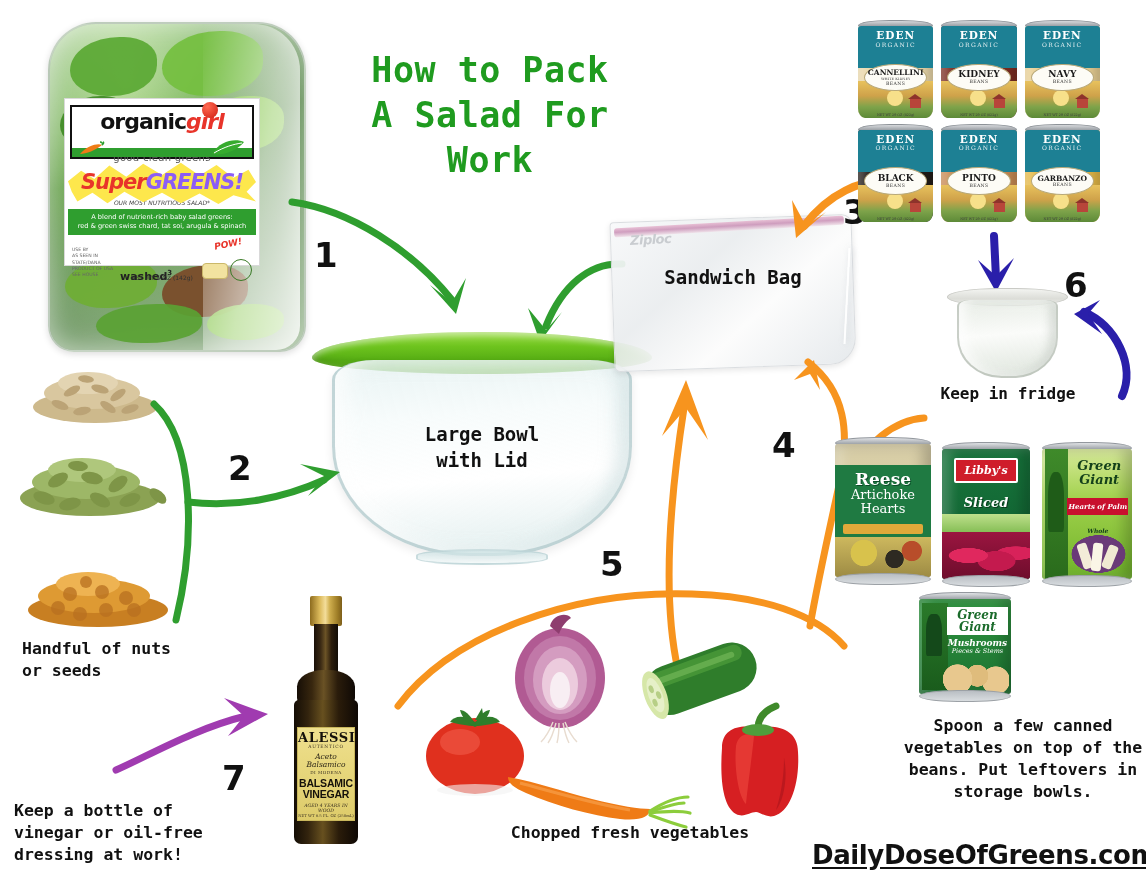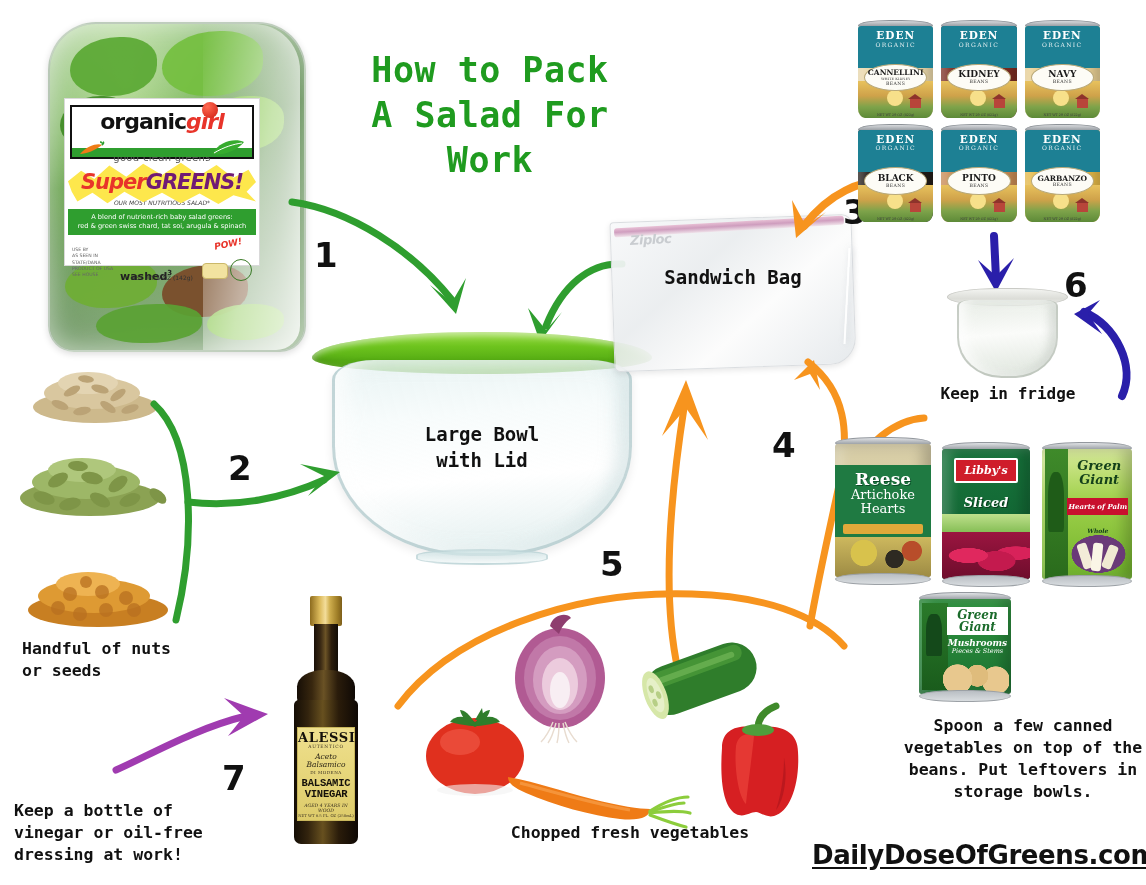--- a/index.html
+++ b/index.html
@@ -93,21 +93,21 @@
     background:#fff;
     clip-path: polygon(0% 46%,7% 22%,14% 41%,22% 10%,31% 36%,40% 6%,50% 32%,60% 4%,70% 33%,79% 9%,88% 38%,96% 20%,100% 48%,95% 70%,100% 92%,88% 78%,80% 98%,70% 74%,60% 96%,50% 72%,40% 94%,30% 70%,21% 96%,13% 72%,5% 92%,2% 70%);
     background: #fde74c;
     border: 0;
   }
   .og-supertxt {
     position:relative; font-family:"DejaVu Sans",sans-serif; font-weight:bold;
     font-size:21px; font-style:italic; letter-spacing:-1px; line-height:42px;
   }
   .og-s1 { color:#e8342a; }
-  .og-s2 { color:#701a75;margin-top:15px; }
+  .og-s2 { color:#8b5cf6;margin-top:15px; }
   .og-sub { font-size:6px; color:#444; font-family:"DejaVu Sans",sans-serif; margin-top:-6px; font-style:italic;}
   .og-blend {
     background:#2f9e2f; color:#fff; font-family:"DejaVu Sans",sans-serif;
     font-size:6.6px; line-height:1.35; padding:4px 3px; margin-top:3px;
   }
   .og-bottom { position:relative; height:48px; font-family:"DejaVu Sans",sans-serif; }
   .og-washed { font-size:11px; color:#222; position:absolute; left:52px; top:8px; font-weight:600;margin-top:26px;}
   .og-netwt { font-size:6px; color:#333; position:absolute; left:0; right:0; bottom:2px;}
   .og-pow { position:absolute; right:14px; top:4px; font-size:9px; font-weight:bold; color:#e8342a; font-style:italic; transform:rotate(-12deg);}
   .og-seal { position:absolute; right:4px; bottom:2px; width:22px; height:22px; border:1.5px solid #3a7a26; border-radius:50%; }
@@ -265,21 +265,21 @@
   }
   .vb-label {
     position:absolute; left:14px; top:131px; width:58px; height:94px;
     background: linear-gradient(180deg,#efe08f,#e8d87e 40%,#ddcb6a);
     border:1px solid #c9b75c; text-align:center; padding-top:3px;
   }
   .vb-alessi { font-family:"DejaVu Serif",serif; font-weight:bold; font-size:13px; letter-spacing:.6px; color:#14100a; line-height:1;}
   .vb-sm1 { font-family:"DejaVu Serif",serif; font-size:4.4px; color:#3a3020; letter-spacing:.8px; }
   .vb-it { font-family:"DejaVu Serif",serif; font-style:italic; font-size:7.5px; color:#2b2517; line-height:1.1; margin-top:4px;}
   .vb-mod { font-family:"DejaVu Serif",serif; font-size:4.2px; color:#3a3020; letter-spacing:.5px;}
-  .vb-main { font-family:Liberation Mono, monospace; font-weight:bold; font-size:10.5px; color:#14100a; line-height:1.08; margin-top:3px; letter-spacing:-.2px;}
+  .vb-main { font-family:Liberation Sans, sans-serif; font-weight:bold; font-size:10.5px; color:#14100a; line-height:1.08; margin-top:3px; letter-spacing:-.2px;}
   .vb-aged { font-family:"DejaVu Serif",serif; font-style:italic; font-size:4.6px; color:#3a3020; margin-top:3px;}
   .vb-net { font-family:"DejaVu Serif",serif; font-size:3.8px; color:#3a3020; position:absolute; left:0; right:0; bottom:2px;}
   
   #site {
     left: 812px; top: 840px;
     font-family:"DejaVu Sans", sans-serif; font-weight:bold; font-size:26px;
     color:#111; text-decoration: underline; text-underline-offset: 3px;
     letter-spacing:-0.4px;
   }
   svg { display:block; overflow:visible; }

